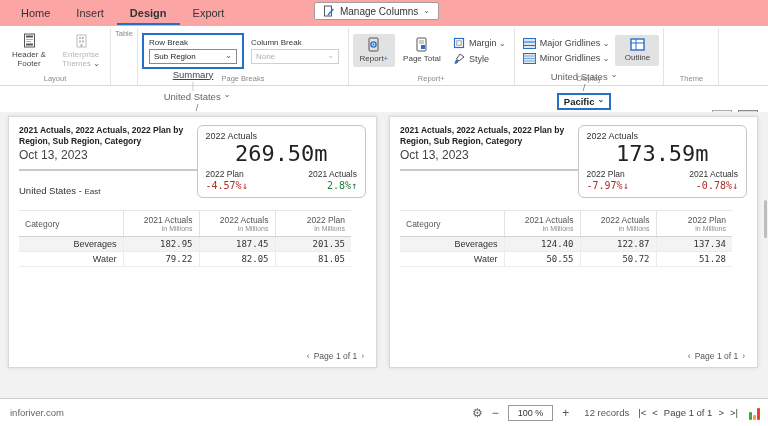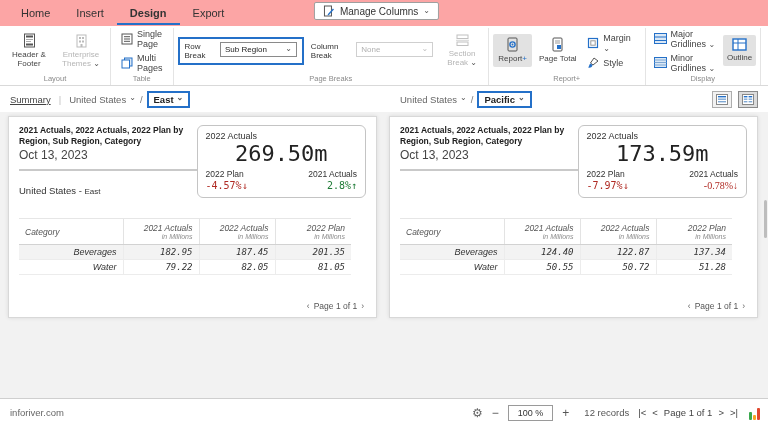--- a/index.html
+++ b/index.html
@@ -20,63 +20,63 @@
   .ribbon { height:60px; display:flex; align-items:stretch; background:#fff; border-bottom:1px solid #d9d9d9; padding-top:2px; }
   .rgroup { display:flex; flex-direction:column; border-right:1px solid #e4e4e4; padding:0 4px; }
   .rgroup-content { flex:1; display:flex; align-items:center; gap:2px; }
   .rgroup-label { text-align:center; font-size:7.5px; color:#8a8a8a; padding:1px 0 2px; }
   .bigbtn { width:50px; display:flex; flex-direction:column; align-items:center; gap:2px;
     font-size:8px; color:#444; text-align:center; line-height:1.15; padding:3px 1px; border-radius:2px; cursor:pointer; }
   .bigbtn.active { background:#e2e2e2; }
   .bigbtn.disabled { color:#b5b5b5; }
   .stackcol { display:flex; flex-direction:column; gap:4px; }
   .smallbtn { display:flex; align-items:center; gap:4px; font-size:9px; color:#444; cursor:pointer; }
-  .breakbox { display:flex; flex-direction:row; gap:2px; padding:3px 5px; }
+  .breakbox { display:flex; flex-direction:column; gap:2px; padding:3px 5px; }
   .breakbox.selected { border:2px solid #2470c8; }
   .break-label { font-size:8px; color:#333; }
   .select { width:88px; height:15px; border:1px solid #8a8a8a; background:#fff; display:flex;
     align-items:center; justify-content:space-between; font-size:8px; color:#222; padding:0 4px; cursor:pointer; }
   .select.disabled { border-color:#cfcfcf; color:#b0b0b0; cursor:default; }
   .plus-blue { color:#2470c8; }
 
   
   .crumbbar { height:26px; display:flex; align-items:center; font-size:9.5px; color:#555; }
-  .crumb-half { width:50%; display:flex; align-items:center; }
+  .crumb-half { width:50%; display:flex; align-items:center;flex-direction:column; }
   .crumb-left { padding-left:10px; }
   .crumb-right { padding-left:16px; }
   .summary-link { color:#444; text-decoration:underline; cursor:pointer; margin-right:8px; }
   .crumb-sep { color:#c0c0c0; margin-right:8px; }
   .crumb-item { display:flex; align-items:flex-start; gap:3px; color:#666; cursor:pointer; }
   .crumb-slash { margin:0 4px; color:#777; }
   .crumb-item.boxed { border:2px solid #2470c8; padding:1px 5px; color:#222; font-weight:bold; }
   .viewtoggles { margin-left:auto; display:flex; gap:6px; padding-right:10px; }
   .vtog { width:20px; height:17px; border:1px solid #adadad; background:#f2f2f2; display:flex;
     align-items:center; justify-content:center; cursor:pointer; }
   .vtog.selected { border-color:#8a8a8a; background:#dcdcdc; }
 
   
   .content { height:286px; background:#f2f2f2; padding:4px 10px 0 8px; display:flex; gap:12px; position:relative; }
   .panel { flex:1; background:#fff; border:1px solid #d8d8d8; box-shadow:0 0 4px rgba(0,0,0,.10);
-    position:relative; padding:8px 10px; height:202px; }
+    position:relative; padding:8px 10px; height:252px; }
   .panel-head { display:flex; justify-content:space-between; }
   .phead-left { width:52%; }
   .ptitle { font-size:8.5px; font-weight:bold; color:#222; line-height:1.3; }
   .pdate { font-size:12px; color:#444; margin-top:1px; }
   .pdivider { border-top:2px solid #c9c9c9; margin-top:7px; }
   .pregion { margin-top:14px; font-size:9.5px; color:#333; }
   .pregion .sub { font-size:8px; }
   .kpicard { width:172px; border:1px solid #c4c4c4; border-radius:6px; padding:5px 8px 6px; background:#fff; }
   .kpi-label { font-size:9px; color:#333; }
   .kpi-value { font-size:22px; color:#222; text-align:center; line-height:1.1; margin:1px 0 3px; }
   .kpi-bottom { display:flex; justify-content:space-between; }
   .kpi-cell { font-size:8.5px; color:#333; }
   .kpi-cell.right { text-align:right; }
   .kpi-delta { font-size:10px; margin-top:1px; }
 
-  table.ptable { margin-top:20px; border-collapse:collapse; font-size:9px;font-style:italic; }
+  table.ptable { margin-top:12px; border-collapse:collapse; font-size:9px; }
   .ptable th, .ptable td { padding:2px 6px; font-weight:normal; }
   .ptable thead th { color:#555; font-size:8.5px; text-align:right; border-top:1px solid #e6e6e6;
     border-bottom:1px solid #d2d2d2; border-left:1px solid #e3e3e3; padding-top:4px; padding-bottom:4px; }
   .ptable thead th:first-child { text-align:left; border-left:none; width:104px; }
   .ptable thead th .units { display:block; font-size:7px; color:#8d8d8d; }
   .ptable td { border-left:1px solid #ececec; border-bottom:1px solid #ececec; text-align:right; width:76px; color:#333; }
   .ptable td:first-child { border-left:none; text-align:right; }
   .ptable tr.striped { background:#f3f3f3; }
   .pager { position:absolute; right:12px; bottom:6px; font-size:8.5px; color:#555; display:flex; gap:4px; align-items:center; }
   .pager .nav { cursor:pointer; color:#666; }
@@ -143,72 +143,38 @@
               <rect x="6.5" y="11" width="2" height="3" fill="#bbb"></rect>
             </svg>
         </span>
         <span><span>Enterprise Themes</span> <span class="chev">⌄</span></span>
       </div>
     </div>
     <div class="rgroup-label">Layout</div>
   </div>
 
   <div class="rgroup">
-    <div class="rgroup-content">
-      <div class="stackcol" style="padding:0 6px;">
-        <div class="smallbtn">
-          <span>
-            <svg width="12" height="12" viewBox="0 0 12 12">
-                <rect x="1" y="1" width="10" height="10" fill="none" stroke="#555"></rect>
-                <rect x="3" y="3.2" width="6" height="1" fill="#555"></rect>
-                <rect x="3" y="5.5" width="6" height="1" fill="#555"></rect>
-                <rect x="3" y="7.8" width="6" height="1" fill="#555"></rect>
-              </svg>
-          </span>
-          <span>Single Page</span>
-        </div>
-        <div class="smallbtn">
-          <span>
-            <svg width="12" height="12" viewBox="0 0 12 12">
-                <rect x="3.5" y="1" width="7.5" height="8" fill="#dbe8f5" stroke="#2470c8"></rect>
-                <rect x="1" y="3" width="7.5" height="8" fill="#fff" stroke="#2470c8"></rect>
-              </svg>
-          </span>
-          <span>Multi Pages</span>
-        </div>
-      </div>
-    </div>
     <div class="rgroup-label">Table</div>
   </div>
 
   <div class="rgroup">
     <div class="rgroup-content">
       <div class="breakbox selected">
         <span class="break-label">Row Break</span>
         <div class="select">
           <span>Sub Region</span>
           <span class="chev">⌄</span>
         </div>
       </div>
       <div class="breakbox">
         <span class="break-label">Column Break</span>
         <div class="select disabled">
           <span>None</span>
           <span class="chev" style="color:#c0c0c0">⌄</span>
         </div>
-      </div>
-      <div class="bigbtn disabled">
-        <span>
-          <svg width="15" height="13" viewBox="0 0 15 13">
-              <rect x="2" y="1" width="11" height="3.5" fill="none" stroke="#c0c0c0"></rect>
-              <rect x="2" y="8" width="11" height="3.5" fill="none" stroke="#c0c0c0"></rect>
-              <rect x="1" y="5.8" width="13" height="1" fill="#d5d5d5"></rect>
-            </svg>
-        </span>
-        <span><span>Section</span><br><span>Break</span> <span class="chev">⌄</span></span>
       </div>
     </div>
     <div class="rgroup-label">Page Breaks</div>
   </div>
 
   <div class="rgroup">
     <div class="rgroup-content">
       <div class="bigbtn active" style="width:42px">
         <span>
           <svg width="15" height="15" viewBox="0 0 15 15">
@@ -422,21 +388,21 @@
       <div class="kpicard">
         <div class="kpi-label">2022 Actuals</div>
         <div class="kpi-value mono">173.59m</div>
         <div class="kpi-bottom">
           <div class="kpi-cell">
             <div>2022 Plan</div>
             <div class="kpi-delta mono" style="color: rgb(176, 42, 35);"><span>-7.97%</span><span>↓</span></div>
           </div>
           <div class="kpi-cell right">
             <div>2021 Actuals</div>
-            <div class="kpi-delta mono" style="color: rgb(176, 42, 35); font-family: Liberation Serif, serif;"><span>-0.78%</span><span>↓</span></div>
+            <div class="kpi-delta mono" style="color: rgb(176, 42, 35);"><span>-0.78%</span><span>↓</span></div>
           </div>
         </div>
       </div>
     </div>
     <table class="ptable">
       <thead>
         <tr>
           <th><span>Category</span></th>
           <th><span>2021 Actuals</span><span class="units">in Millions</span></th>
           <th><span>2022 Actuals</span><span class="units">in Millions</span></th>

